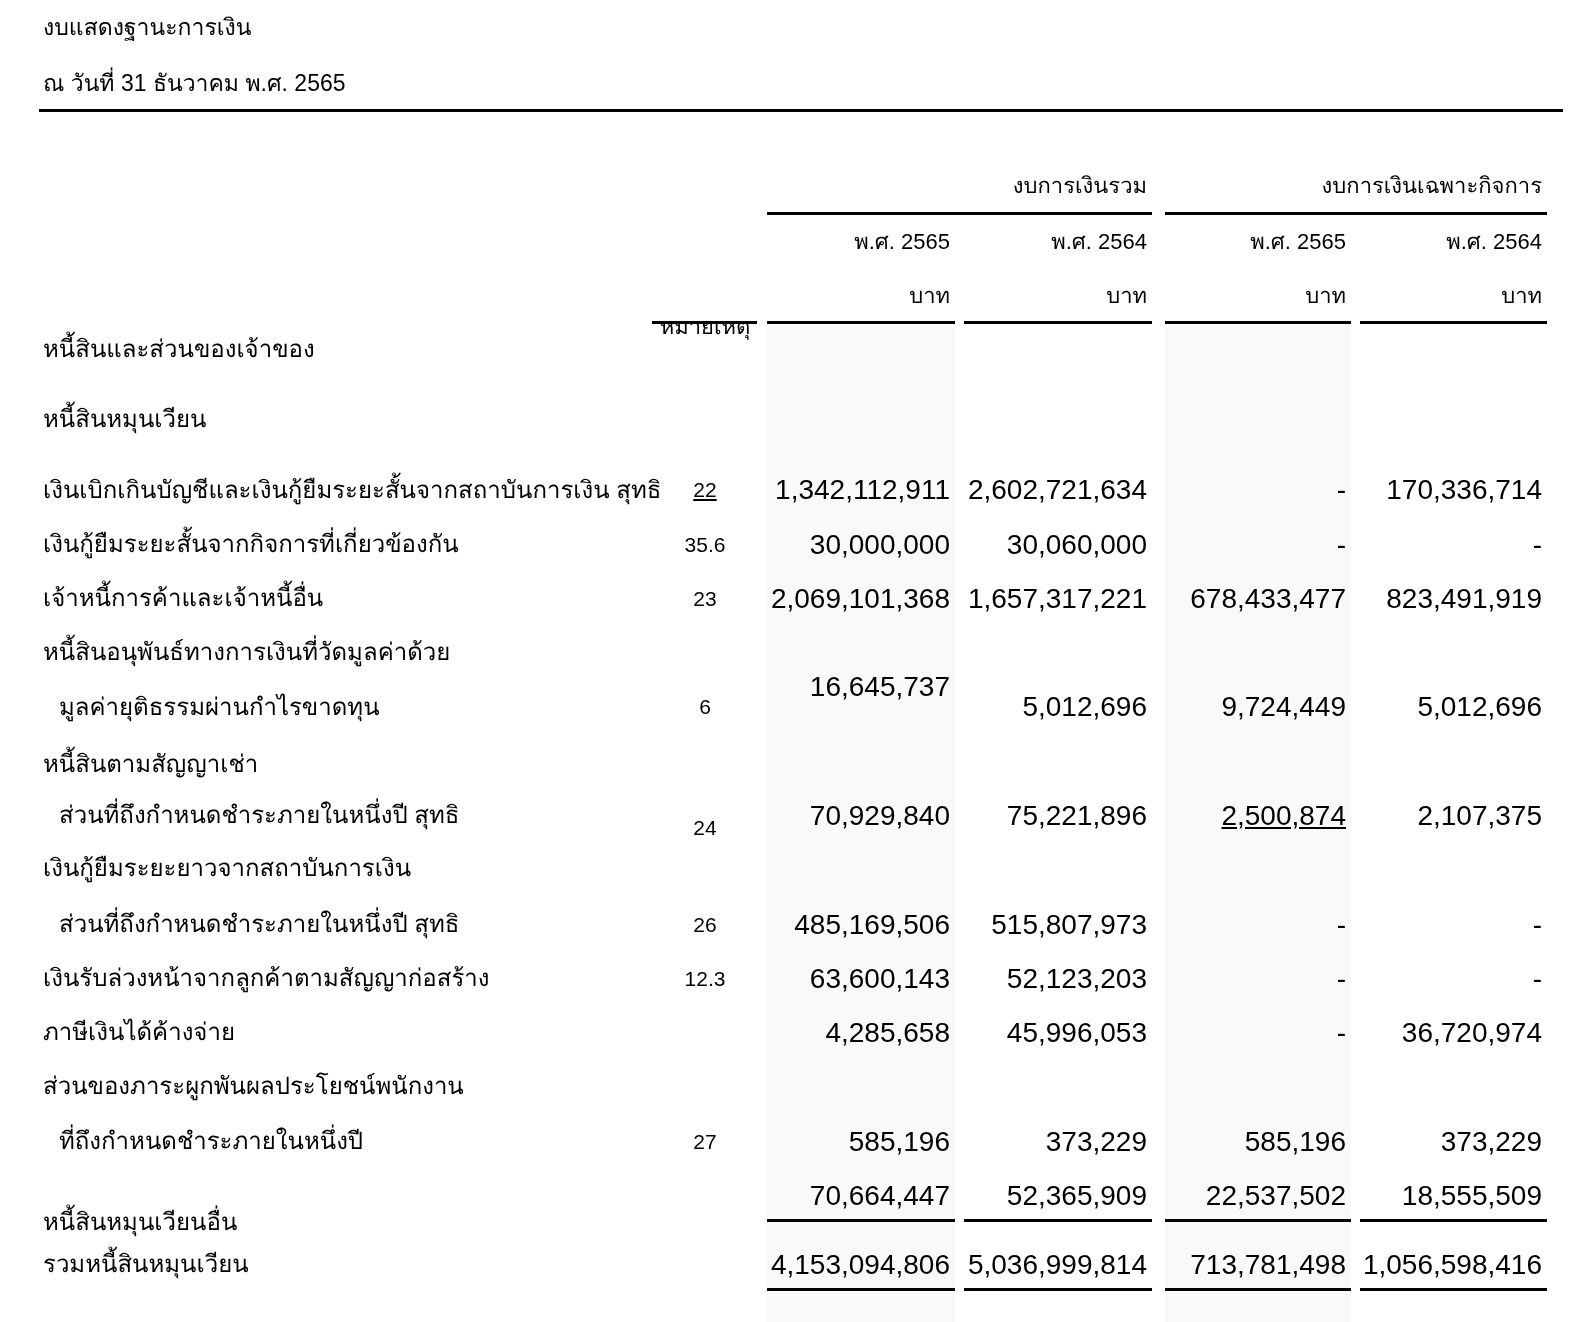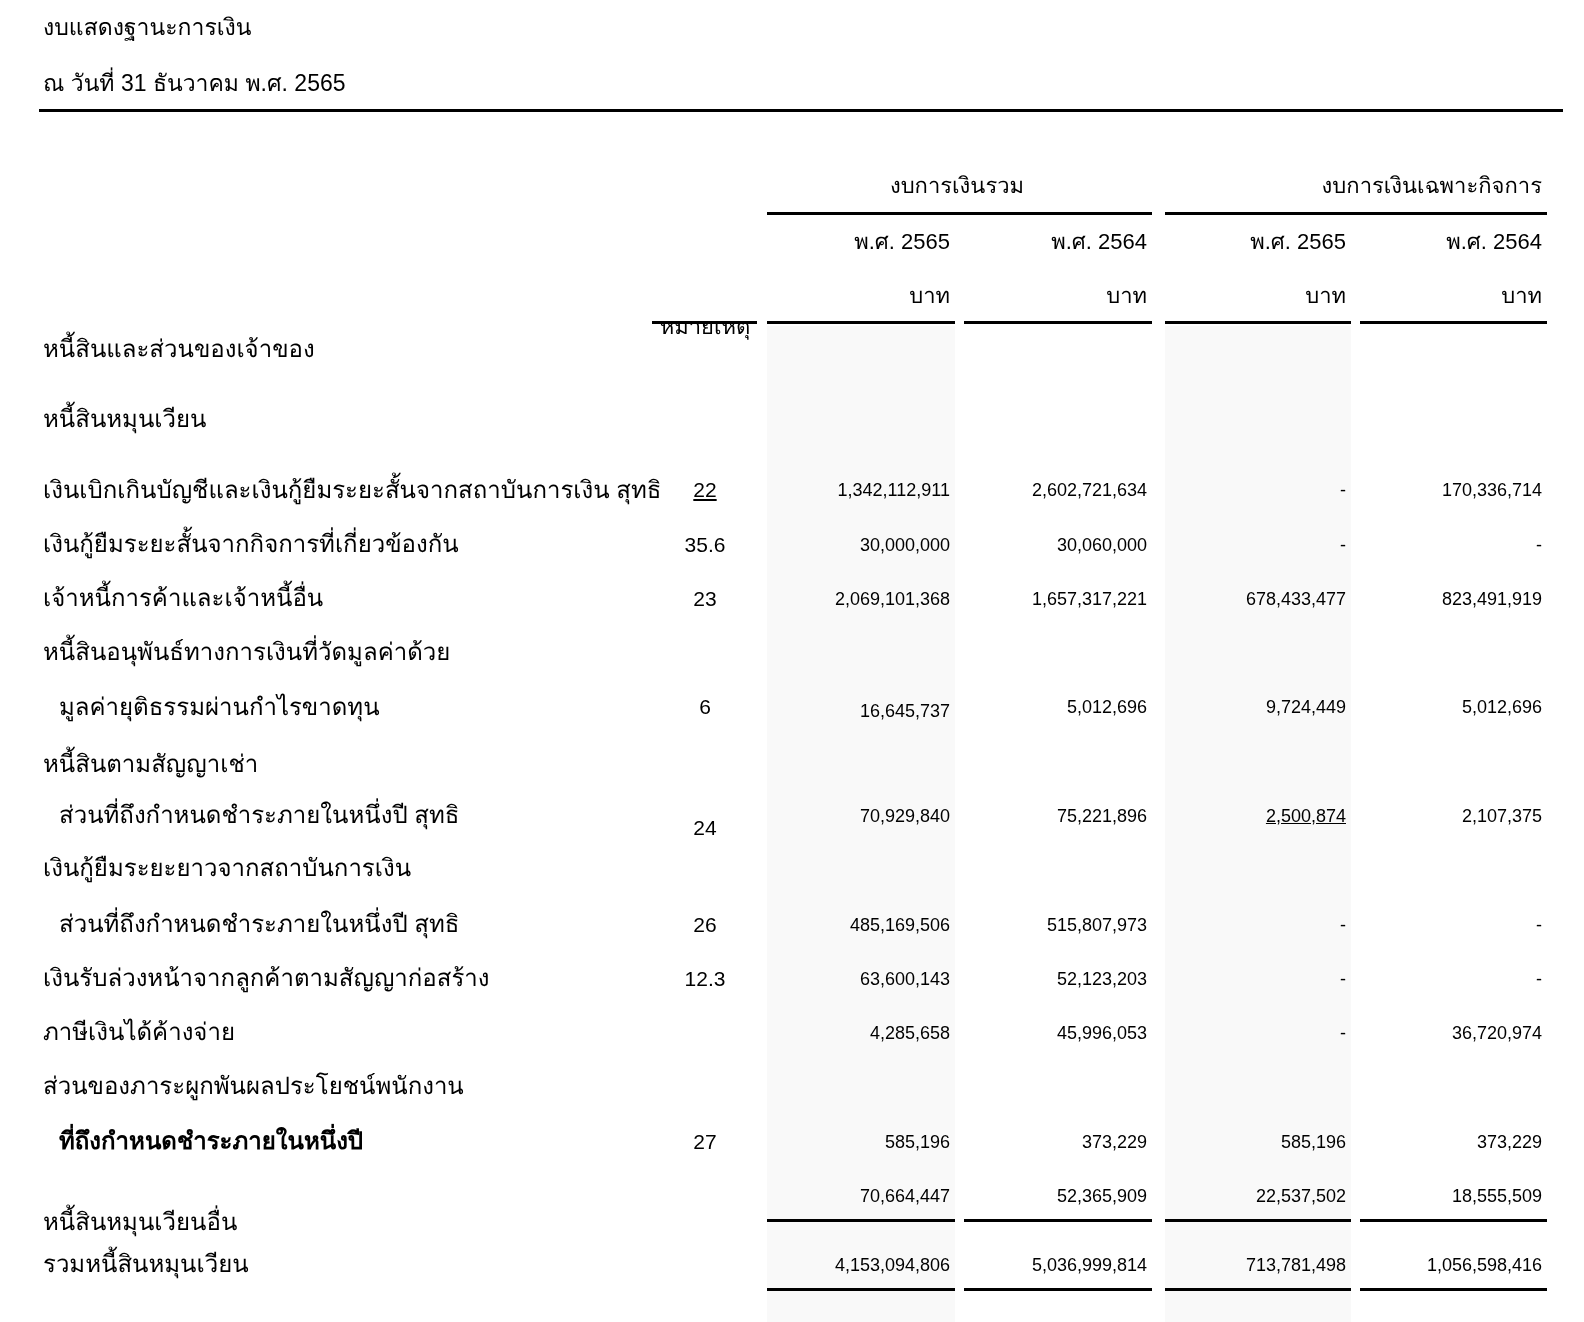--- a/index.html
+++ b/index.html
@@ -61,40 +61,40 @@
     position: absolute;
     left: 652px;
     width: 106px;
     text-align: center;
     font-size: 21px;
     line-height: 30px;
   }
   .num {
     position: absolute;
     text-align: right;
-    font-size: 18px;
+    font-size: 28px;
     line-height: 30px;
     white-space: nowrap;
   }
   .c1 { left: 767px; width: 183px; }
   .c2 { left: 964px; width: 183px; }
   .c3 { left: 1165px; width: 181px; }
   .c4 { left: 1360px; width: 182px; }
 </style>
 </head>
 <body>
 
 <div class="shade" style="left:767px;width:188px;"></div>
 <div class="shade" style="left:1165px;width:186px;"></div>
 
 <div class="title">งบแสดงฐานะการเงิน</div>
 <div class="subtitle">ณ วันที่ 31 ธันวาคม พ.ศ. 2565</div>
 <div class="rule" style="left:39px;top:109px;width:1524px;height:3px;"></div>
 
-<div class="hdr" style="left:767px;top:172px;width:380px;text-align:center;">งบการเงินรวม</div>
+<div class="hdr" style="left:767px;top:172px;width:380px;">งบการเงินรวม</div>
 <div class="hdr" style="left:1165px;top:172px;width:377px;">งบการเงินเฉพาะกิจการ</div>
 <div class="rule" style="left:767px;top:212px;width:385px;height:3px;"></div>
 <div class="rule" style="left:1165px;top:212px;width:382px;height:3px;"></div>
 
 <div class="hdr c1" style="top:228px;">พ.ศ. 2565</div>
 <div class="hdr c2" style="top:228px;">พ.ศ. 2564</div>
 <div class="hdr c3" style="top:228px;">พ.ศ. 2565</div>
 <div class="hdr c4" style="top:228px;">พ.ศ. 2564</div>
 
 <div class="hdr center" style="left:652px;top:282px;width:106px;margin-top:31px;">หมายเหตุ</div>
@@ -129,21 +129,21 @@
 <div class="label" style="top:583px;">เจ้าหนี้การค้าและเจ้าหนี้อื่น</div>
 <div class="note" style="top:584px;">23</div>
 <div class="num c1" style="top:584px;">2,069,101,368</div>
 <div class="num c2" style="top:584px;">1,657,317,221</div>
 <div class="num c3" style="top:584px;">678,433,477</div>
 <div class="num c4" style="top:584px;">823,491,919</div>
 
 <div class="label" style="top:637px;">หนี้สินอนุพันธ์ทางการเงินที่วัดมูลค่าด้วย</div>
 <div class="label indent" style="top:692px;">มูลค่ายุติธรรมผ่านกำไรขาดทุน</div>
 <div class="note" style="top:692px;">6</div>
-<div class="num c1" style="top:696px;">16,645,737</div>
+<div class="num c1" style="top:672px;">16,645,737</div>
 <div class="num c2" style="top:692px;">5,012,696</div>
 <div class="num c3" style="top:692px;">9,724,449</div>
 <div class="num c4" style="top:692px;">5,012,696</div>
 
 <div class="label" style="top:749px;">หนี้สินตามสัญญาเช่า</div>
 <div class="label indent" style="top:800px;">ส่วนที่ถึงกำหนดชำระภายในหนึ่งปี สุทธิ</div>
 <div class="note" style="top:801px;margin-top:12px;">24</div>
 <div class="num c1" style="top:801px;">70,929,840</div>
 <div class="num c2" style="top:801px;">75,221,896</div>
 <div class="num c3" style="top:801px;text-decoration:underline;">2,500,874</div>
@@ -165,21 +165,21 @@
 <div class="num c4" style="top:964px;">-</div>
 
 <div class="label" style="top:1017px;">ภาษีเงินได้ค้างจ่าย</div>
 <div class="note" style="top:1018px;"></div>
 <div class="num c1" style="top:1018px;">4,285,658</div>
 <div class="num c2" style="top:1018px;">45,996,053</div>
 <div class="num c3" style="top:1018px;">-</div>
 <div class="num c4" style="top:1018px;">36,720,974</div>
 
 <div class="label" style="top:1071px;">ส่วนของภาระผูกพันผลประโยชน์พนักงาน</div>
-<div class="label indent" style="top:1126px;font-weight:bold;">ที่ถึงกำหนดชำระภายในหนึ่งปี</div>
+<div class="label indent" style="top:1126px;">ที่ถึงกำหนดชำระภายในหนึ่งปี</div>
 <div class="note" style="top:1127px;">27</div>
 <div class="num c1" style="top:1127px;">585,196</div>
 <div class="num c2" style="top:1127px;">373,229</div>
 <div class="num c3" style="top:1127px;">585,196</div>
 <div class="num c4" style="top:1127px;">373,229</div>
 
 <div class="label" style="top:1180px;margin-top:27px;">หนี้สินหมุนเวียนอื่น</div>
 <div class="note" style="top:1181px;"></div>
 <div class="num c1" style="top:1181px;">70,664,447</div>
 <div class="num c2" style="top:1181px;">52,365,909</div>

